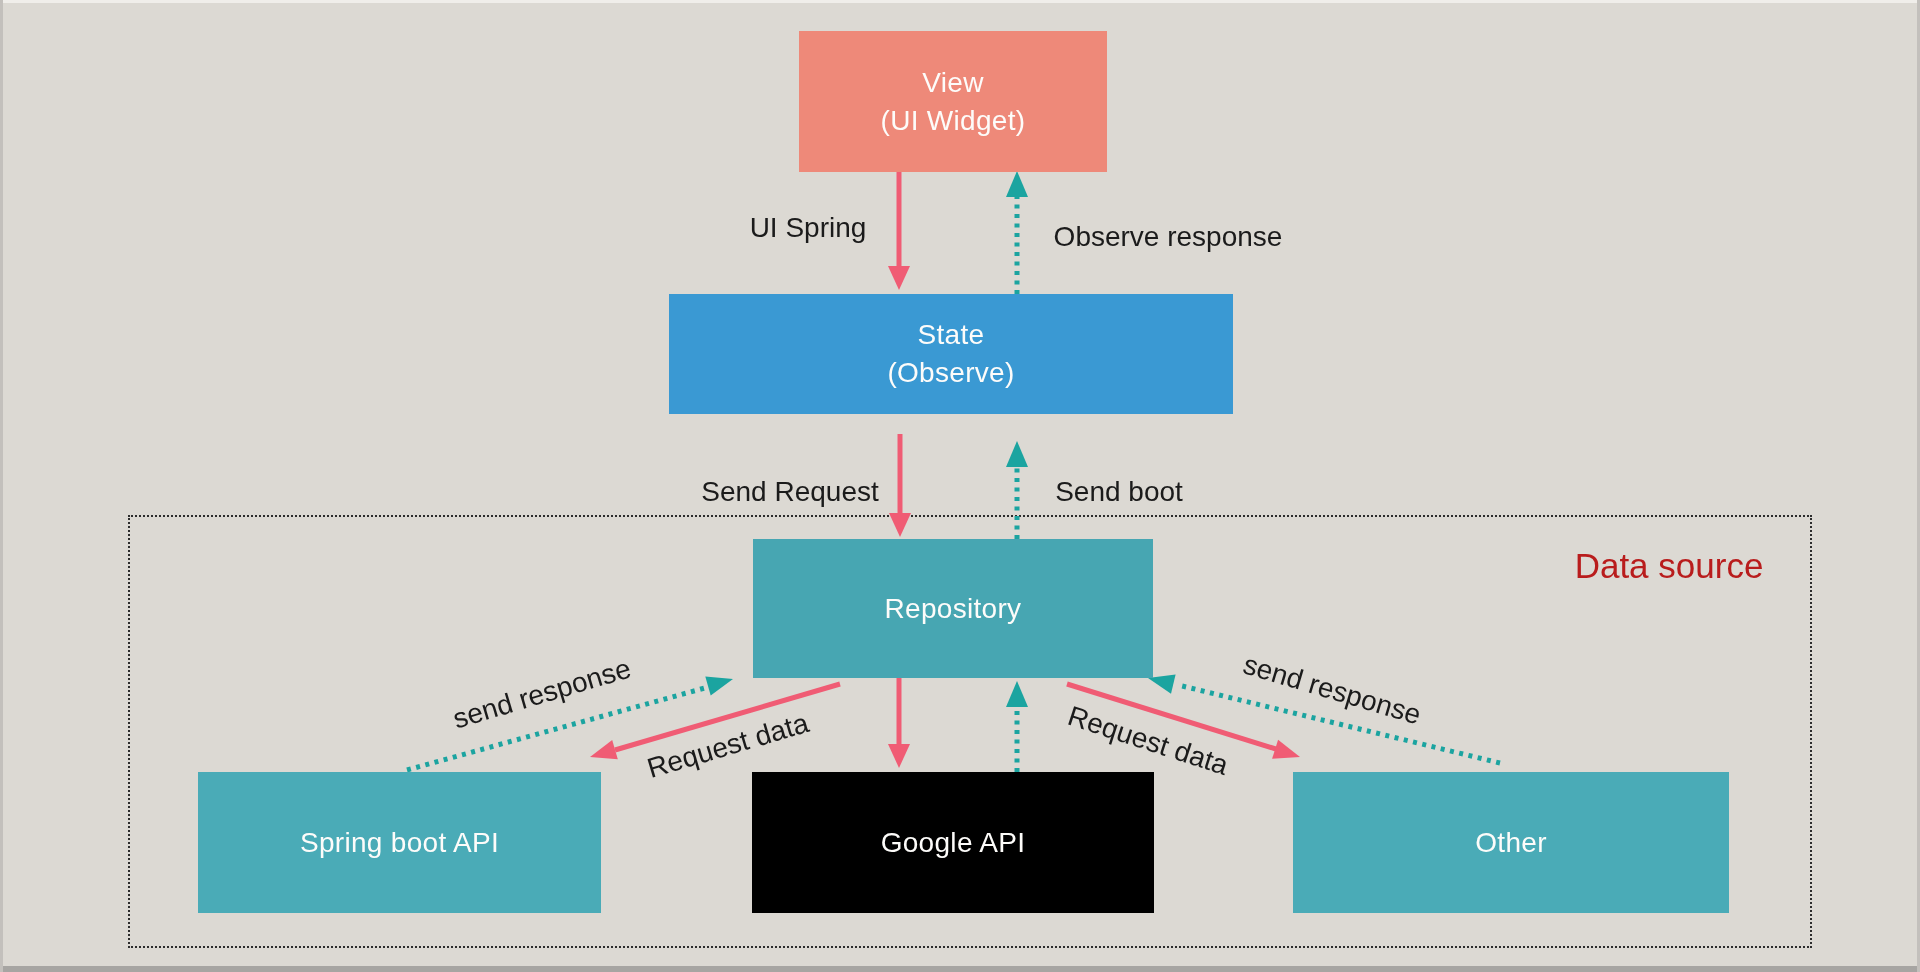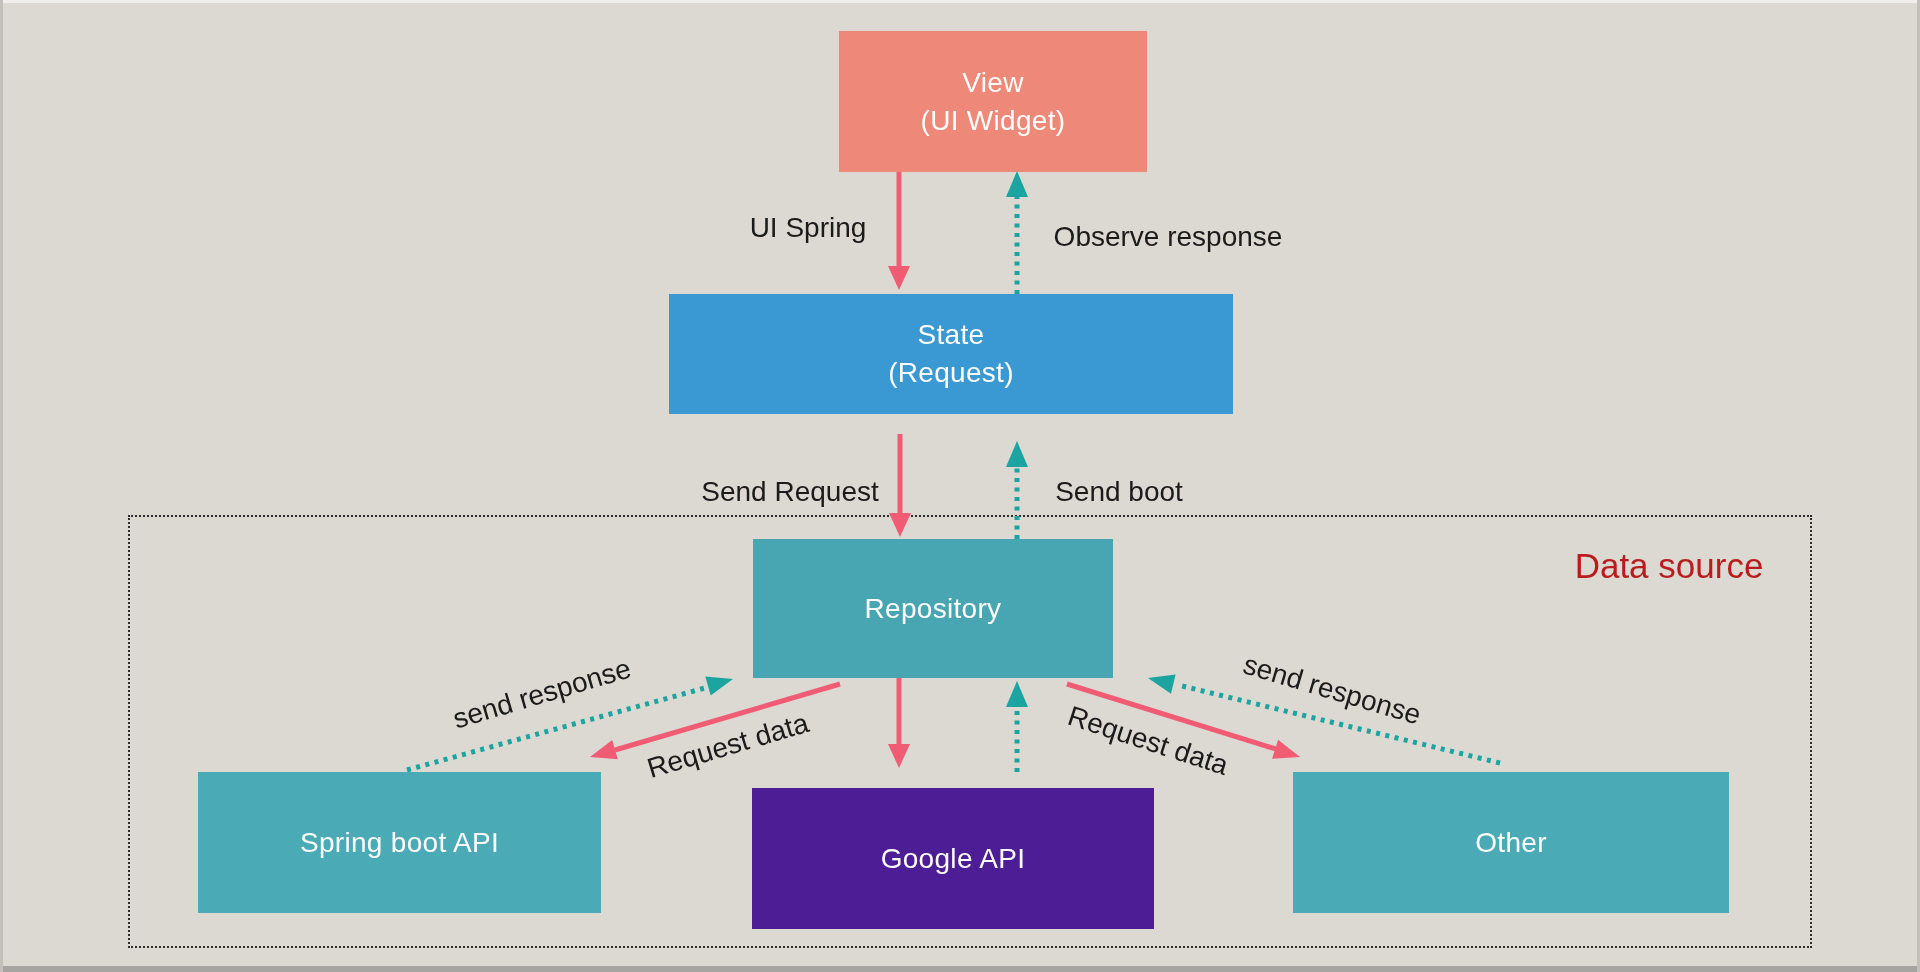--- a/index.html
+++ b/index.html
@@ -11,25 +11,25 @@
   
   .edge-top{position:absolute;left:0;top:0;width:100%;height:3px;background:#f0eeea;}
   .edge-bottom{position:absolute;left:0;top:966px;width:100%;height:6px;background:#a7a5a2;}
   .edge-left{position:absolute;left:0;top:0;width:3px;height:100%;background:#c3c0bc;}
   .edge-right{position:absolute;right:0;top:0;width:3px;height:100%;background:#c3c0bc;}
 
   .node{
     position:absolute;display:flex;flex-direction:column;align-items:center;justify-content:center;
     color:#fdfcfa;font-size:28px;line-height:38px;text-align:center;letter-spacing:.3px;
   }
-  .node-view{left:839px;top:31px;width:308px;height:141px;background:#ee8979;}
+  .node-view{left:799px;top:31px;width:308px;height:141px;background:#ee8979;}
   .node-state{left:669px;top:294px;width:564px;height:120px;background:#3a99d3;}
-  .node-repository{left:753px;top:539px;width:360px;height:139px;background:#47a6b2;}
+  .node-repository{left:753px;top:539px;width:400px;height:139px;background:#47a6b2;}
   .node-spring{left:198px;top:772px;width:403px;height:141px;background:#4aabb7;}
-  .node-google{left:752px;top:772px;width:402px;height:141px;background:#4c1d95;margin-top:16px;}
+  .node-google{left:752px;top:772px;width:402px;height:141px;background:#000000;}
   .node-other{left:1293px;top:772px;width:436px;height:141px;background:#4aabb7;}
 
   .group-box{
     position:absolute;left:128px;top:515px;width:1684px;height:433px;
     border:2px dotted #2c2c2c;box-sizing:border-box;
   }
   .group-label{
     position:absolute;left:1669px;top:566px;transform:translate(-50%,-50%);
     color:#b91c1c;font-size:35px;white-space:nowrap;
   }
@@ -99,21 +99,21 @@
     <polygon class="teal-head" points="1148,678 1175.6,674.4 1171,693.8"></polygon>
   </svg>
 
   <div class="node node-view">
     <span>View</span>
     <span>(UI Widget)</span>
   </div>
 
   <div class="node node-state">
     <span>State</span>
-    <span>(Request)</span>
+    <span>(Observe)</span>
   </div>
 
   <div class="node node-repository">
     <span>Repository</span>
   </div>
 
   <div class="node node-spring">
     <span>Spring boot API</span>
   </div>
 

